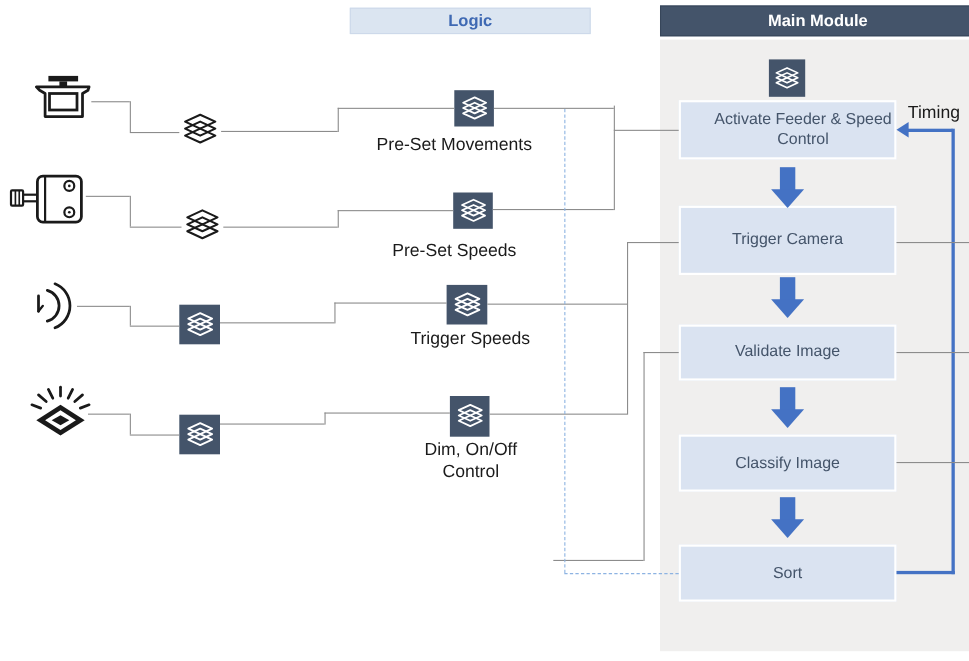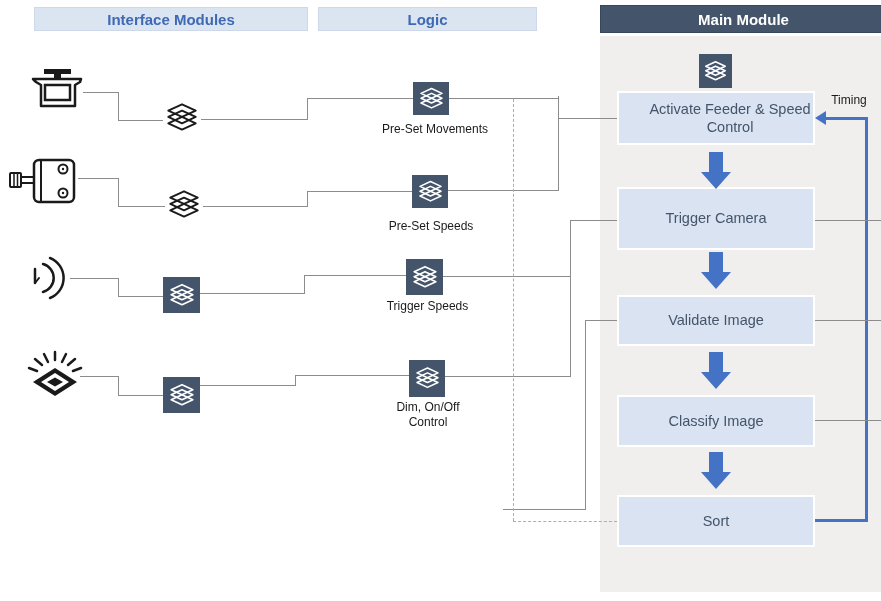--- a/index.html
+++ b/index.html
@@ -18,29 +18,28 @@
   .blue-v{position:absolute;width:3px;background:#4472c4;}
   .arrow-left{position:absolute;width:0;height:0;border-top:7px solid transparent;
               border-bottom:7px solid transparent;border-right:11px solid #4472c4;}
   .icon-sq{position:absolute;background:#44546a;display:flex;align-items:center;justify-content:center;}
   .mbox{position:absolute;left:617px;width:198px;background:#dae3f1;border:2px solid #ffffff;
         box-sizing:border-box;display:flex;align-items:center;justify-content:center;
         text-align:center;color:#44546a;font-size:14.5px;line-height:1.25;}
   .barrow-shaft{position:absolute;width:14px;background:#4472c4;}
   .barrow-head{position:absolute;width:0;height:0;border-left:15px solid transparent;
                border-right:15px solid transparent;border-top:17px solid #4472c4;}
-  .lbl{position:absolute;color:#1a1a1a;font-size:12px;text-align:center;line-height:1.25;}
+  .lbl{position:absolute;color:#1a1a1a;font-size:16px;text-align:center;line-height:1.25;}
   .dev{position:absolute;}
 </style>
 </head>
 <body>
 
 <div class="canvas">
 
-  <div class="hdr hdr-light" style="left:34px;top:7px;width:274px;">Interface Modules</div>
   <div class="hdr hdr-light" style="left:318px;top:7px;width:219px;">Logic</div>
   <div class="hdr hdr-dark" style="left:600px;top:5px;width:287px;">Main Module</div>
 
   <div class="panel" style="left:600px;top:36px;width:281px;height:556px;"></div>
 
   <svg class="dev" style="left:31px;top:66px;" width="52" height="46" viewBox="0 0 52 46">
     <rect x="13" y="3" width="27" height="5" fill="#1a1a1a"></rect>
     <rect x="23" y="8" width="7" height="5" fill="#1a1a1a"></rect>
     <path d="M2 13 H50 L49 16 L44 19 V40 H10 V19 L5 16 Z" fill="#ffffff" stroke="#1a1a1a" stroke-width="2.5" stroke-linejoin="round"></path>
     <rect x="14" y="19" width="25" height="15" fill="none" stroke="#1a1a1a" stroke-width="2.5"></rect>
@@ -119,32 +118,32 @@
 
   <div class="icon-sq" style="left:413px;top:82px;width:36px;height:33px;">
     <svg width="29" height="26" viewBox="0 0 36 30">
         <g fill="none" stroke="#ffffff" stroke-width="2" stroke-linejoin="round">
       <path d="M18 2 L31 8 L18 14 L5 8 Z"></path>
           <path d="M18 8 L31 14 L18 20 L5 14 Z"></path>
           <path d="M18 14 L31 20 L18 26 L5 20 Z"></path>
         </g>
       </svg>
   </div>
-  <div class="lbl" style="left:354px;top:122px;width:162px;">Pre-Set Movements</div>
+  <div class="lbl" style="left:332px;top:122px;width:162px;">Pre-Set Movements</div>
 
   <div class="icon-sq" style="left:412px;top:175px;width:36px;height:33px;">
     <svg width="29" height="26" viewBox="0 0 36 30">
         <g fill="none" stroke="#ffffff" stroke-width="2" stroke-linejoin="round">
       <path d="M18 2 L31 8 L18 14 L5 8 Z"></path>
           <path d="M18 8 L31 14 L18 20 L5 14 Z"></path>
           <path d="M18 14 L31 20 L18 26 L5 20 Z"></path>
         </g>
       </svg>
   </div>
-  <div class="lbl" style="left:350px;top:219px;width:162px;">Pre-Set Speeds</div>
+  <div class="lbl" style="left:332px;top:219px;width:162px;">Pre-Set Speeds</div>
 
   <div class="icon-sq" style="left:406px;top:259px;width:37px;height:36px;">
     <svg width="30" height="27" viewBox="0 0 36 30">
         <g fill="none" stroke="#ffffff" stroke-width="2" stroke-linejoin="round">
       <path d="M18 2 L31 8 L18 14 L5 8 Z"></path>
           <path d="M18 8 L31 14 L18 20 L5 14 Z"></path>
           <path d="M18 14 L31 20 L18 26 L5 20 Z"></path>
         </g>
       </svg>
   </div>

